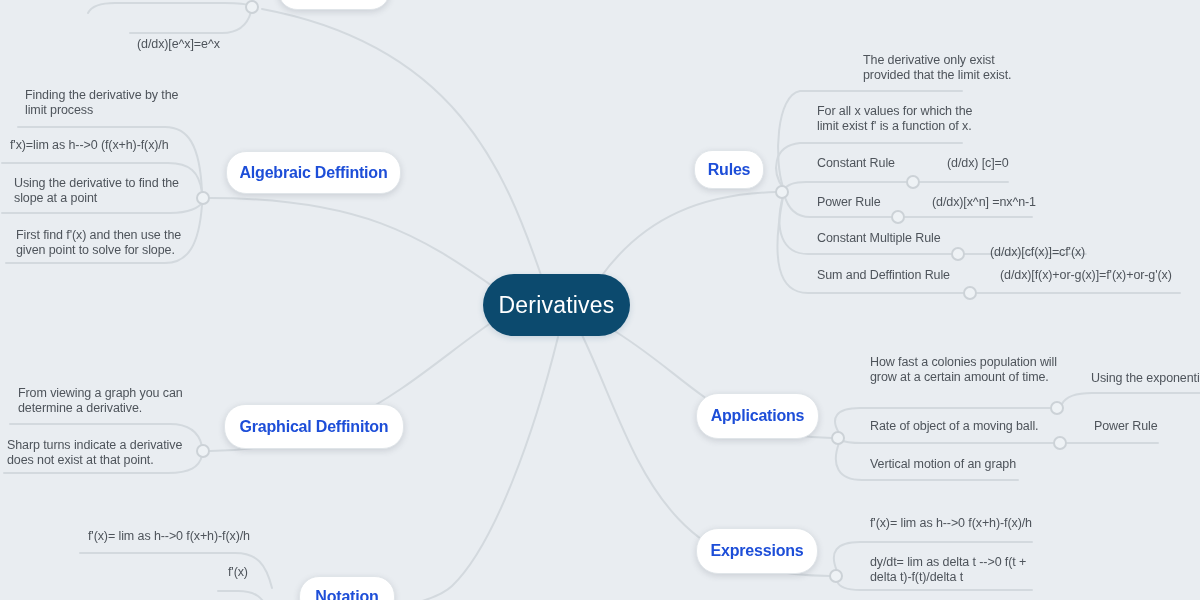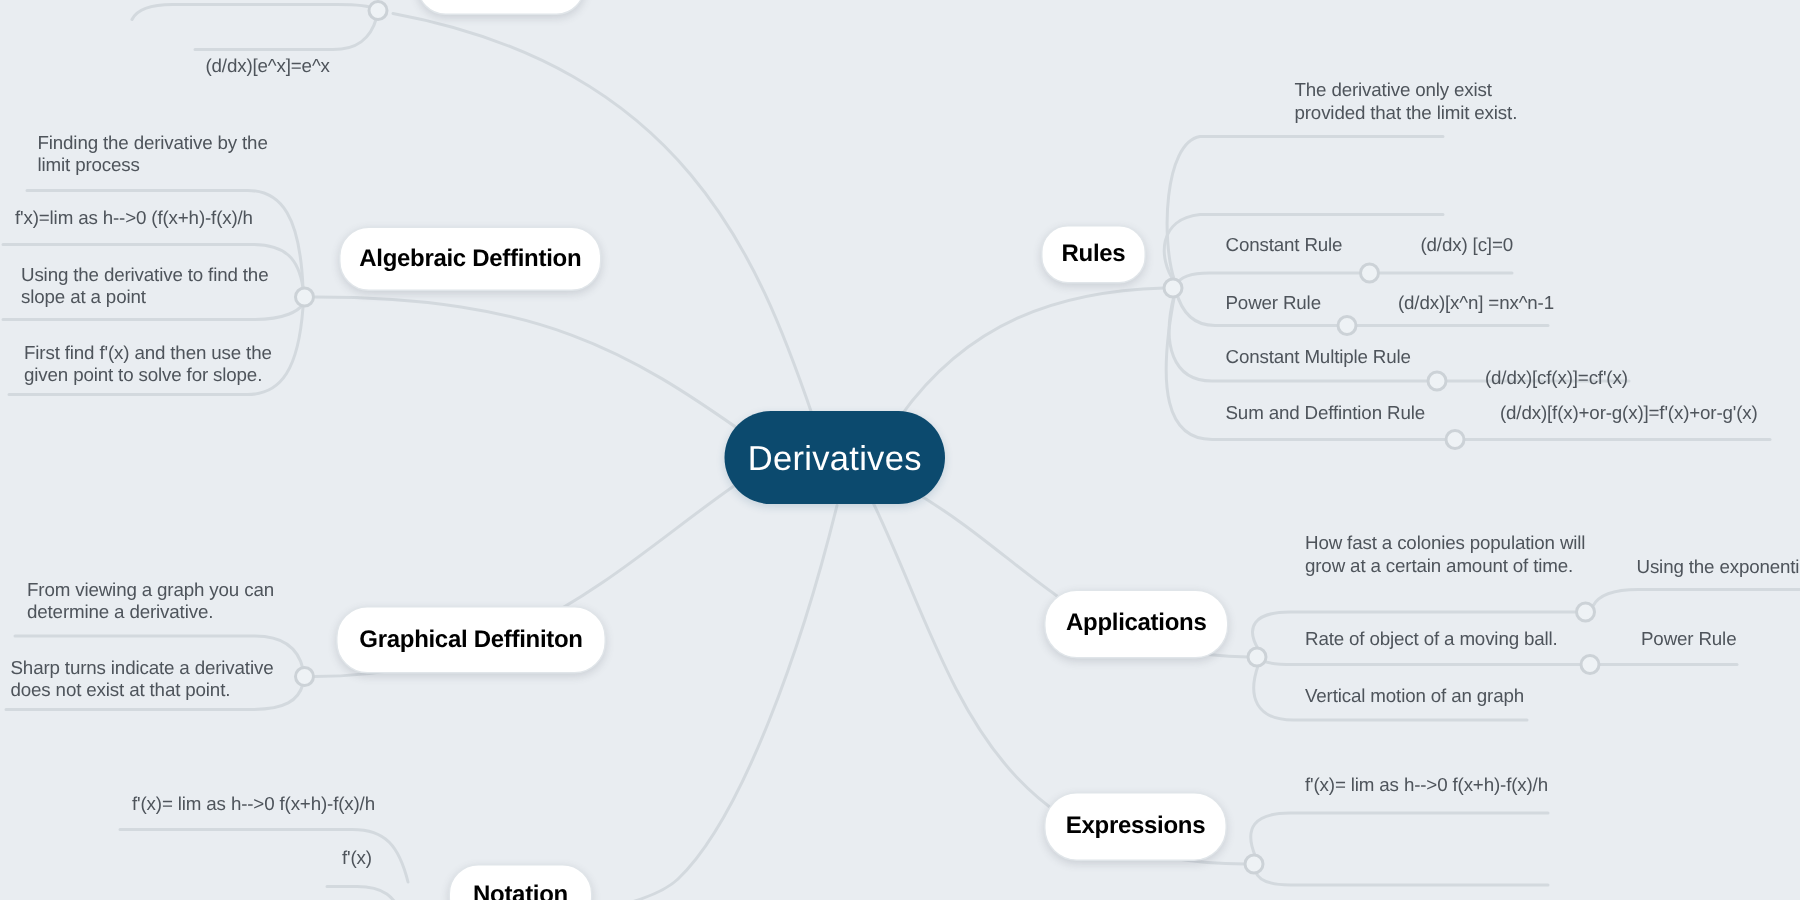--- a/index.html
+++ b/index.html
@@ -8,21 +8,21 @@
     background:#e9edf1;
     font-family:"Liberation Sans", sans-serif;
   }
   svg.wires{position:absolute;left:0;top:0;z-index:0;}
   .pill{
     position:absolute;z-index:2;
     background:#ffffff;
     border:1px solid #e0e5e9;
     box-shadow:0 2px 6px rgba(70,80,95,0.18);
     display:flex;align-items:center;justify-content:center;
-    font-weight:bold;font-size:16px;color:#000000;
+    font-weight:bold;font-size:16px;color:#1d4ed8;
     letter-spacing:-0.2px;white-space:nowrap;
   }
   .pill.root{
     background:#0c4a6e;border:none;color:#ffffff;
     font-weight:400;font-size:23px;letter-spacing:0.2px;
     box-shadow:0 2px 6px rgba(40,90,130,0.18);
   }
   .topic{
     position:absolute;z-index:1;
     font-size:12.5px;line-height:15px;color:#4e545b;
@@ -113,20 +113,21 @@
   <div class="pill" style="left:299px;top:576px;width:94px;height:40px;border-radius:20px;">Notation</div>
 
   <div class="topic nowrap" style="left:137px;top:11px;margin-top:26px;">(d/dx)[e^x]=e^x</div>
 
   <div class="topic" style="left:25px;top:88px;width:170px;">Finding the derivative by the limit process</div>
   <div class="topic nowrap" style="left:10px;top:138px;">f'x)=lim as h--&gt;0  (f(x+h)-f(x)/h</div>
   <div class="topic" style="left:14px;top:176px;width:180px;">Using the derivative to find the slope at a point</div>
   <div class="topic" style="left:16px;top:228px;width:185px;">First find f'(x) and then use the given point to solve for slope.</div>
 
   <div class="topic" style="left:863px;top:53px;width:160px;">The derivative only exist provided that the limit exist.</div>
+  <div class="topic" style="left:817px;top:104px;width:175px;">For all x values for which the limit exist f' is a function of x.</div>
 
   <div class="topic nowrap" style="left:817px;top:156px;">Constant Rule</div>
   <div class="topic nowrap" style="left:947px;top:156px;">(d/dx) [c]=0</div>
 
   <div class="topic nowrap" style="left:817px;top:195px;">Power Rule</div>
   <div class="topic nowrap" style="left:932px;top:195px;">(d/dx)[x^n] =nx^n-1</div>
 
   <div class="topic nowrap" style="left:817px;top:231px;">Constant Multiple Rule</div>
   <div class="topic nowrap" style="left:990px;top:245px;">(d/dx)[cf(x)]=cf'(x)</div>
 
@@ -138,17 +139,18 @@
 
   <div class="topic" style="left:870px;top:355px;width:188px;">How fast a colonies population will grow at a certain amount of time.</div>
   <div class="topic nowrap" style="left:1091px;top:371px;">Using the exponentia</div>
 
   <div class="topic nowrap" style="left:870px;top:419px;">Rate of object of a moving ball.</div>
   <div class="topic nowrap" style="left:1094px;top:419px;">Power Rule</div>
 
   <div class="topic nowrap" style="left:870px;top:457px;">Vertical motion of an graph</div>
 
   <div class="topic nowrap" style="left:870px;top:516px;">f'(x)= lim as h--&gt;0 f(x+h)-f(x)/h</div>
+  <div class="topic" style="left:870px;top:555px;width:180px;">dy/dt= lim as delta t --&gt;0 f(t + delta t)-f(t)/delta t</div>
 
   <div class="topic nowrap" style="left:88px;top:529px;">f'(x)= lim as h--&gt;0 f(x+h)-f(x)/h</div>
   <div class="topic nowrap" style="left:228px;top:565px;">f'(x)</div>
 
 </div>
 
 </body></html>

